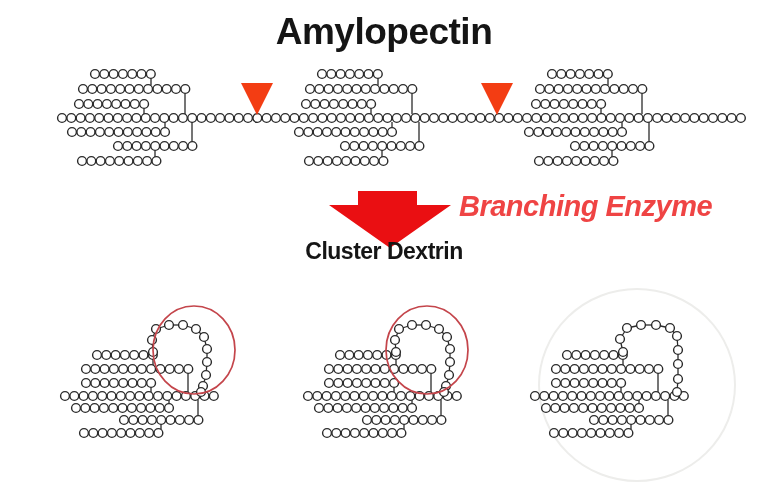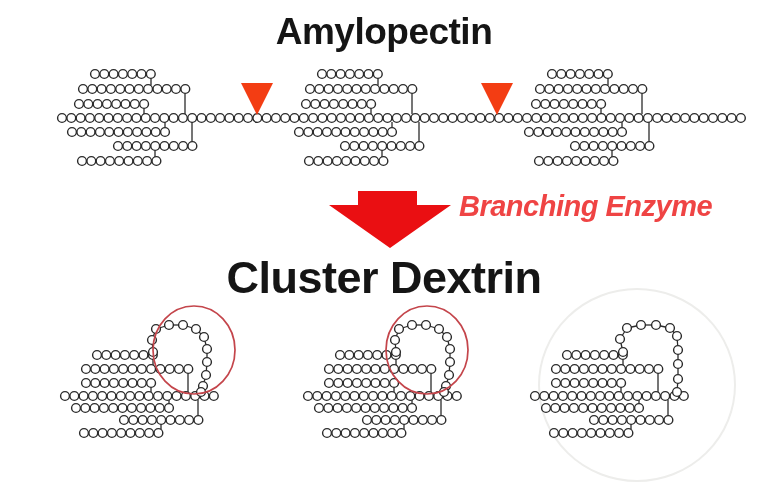--- a/index.html
+++ b/index.html
@@ -6,21 +6,21 @@
   .stage{
     position:relative;width:768px;height:487px;background:#ffffff;overflow:hidden;
     font-family:"Liberation Sans",sans-serif;
   }
   .stage svg{position:absolute;left:0;top:0;}
   .title{
     position:absolute;left:0;width:100%;text-align:center;
     font-weight:bold;color:#151515;line-height:1;letter-spacing:-0.5px;
   }
   .title-top{top:13px;font-size:37px;}
-  .title-bottom{top:255px;font-size:45px;}
+  .title-bottom{top:240px;font-size:23px;}
   .enzyme-label{
     position:absolute;left:459px;top:192px;font-size:29px;line-height:1;
     font-weight:bold;font-style:italic;letter-spacing:-0.5px;white-space:nowrap;
   }
 </style>
 </head>
 <body>
 
 <div class="stage">
 

